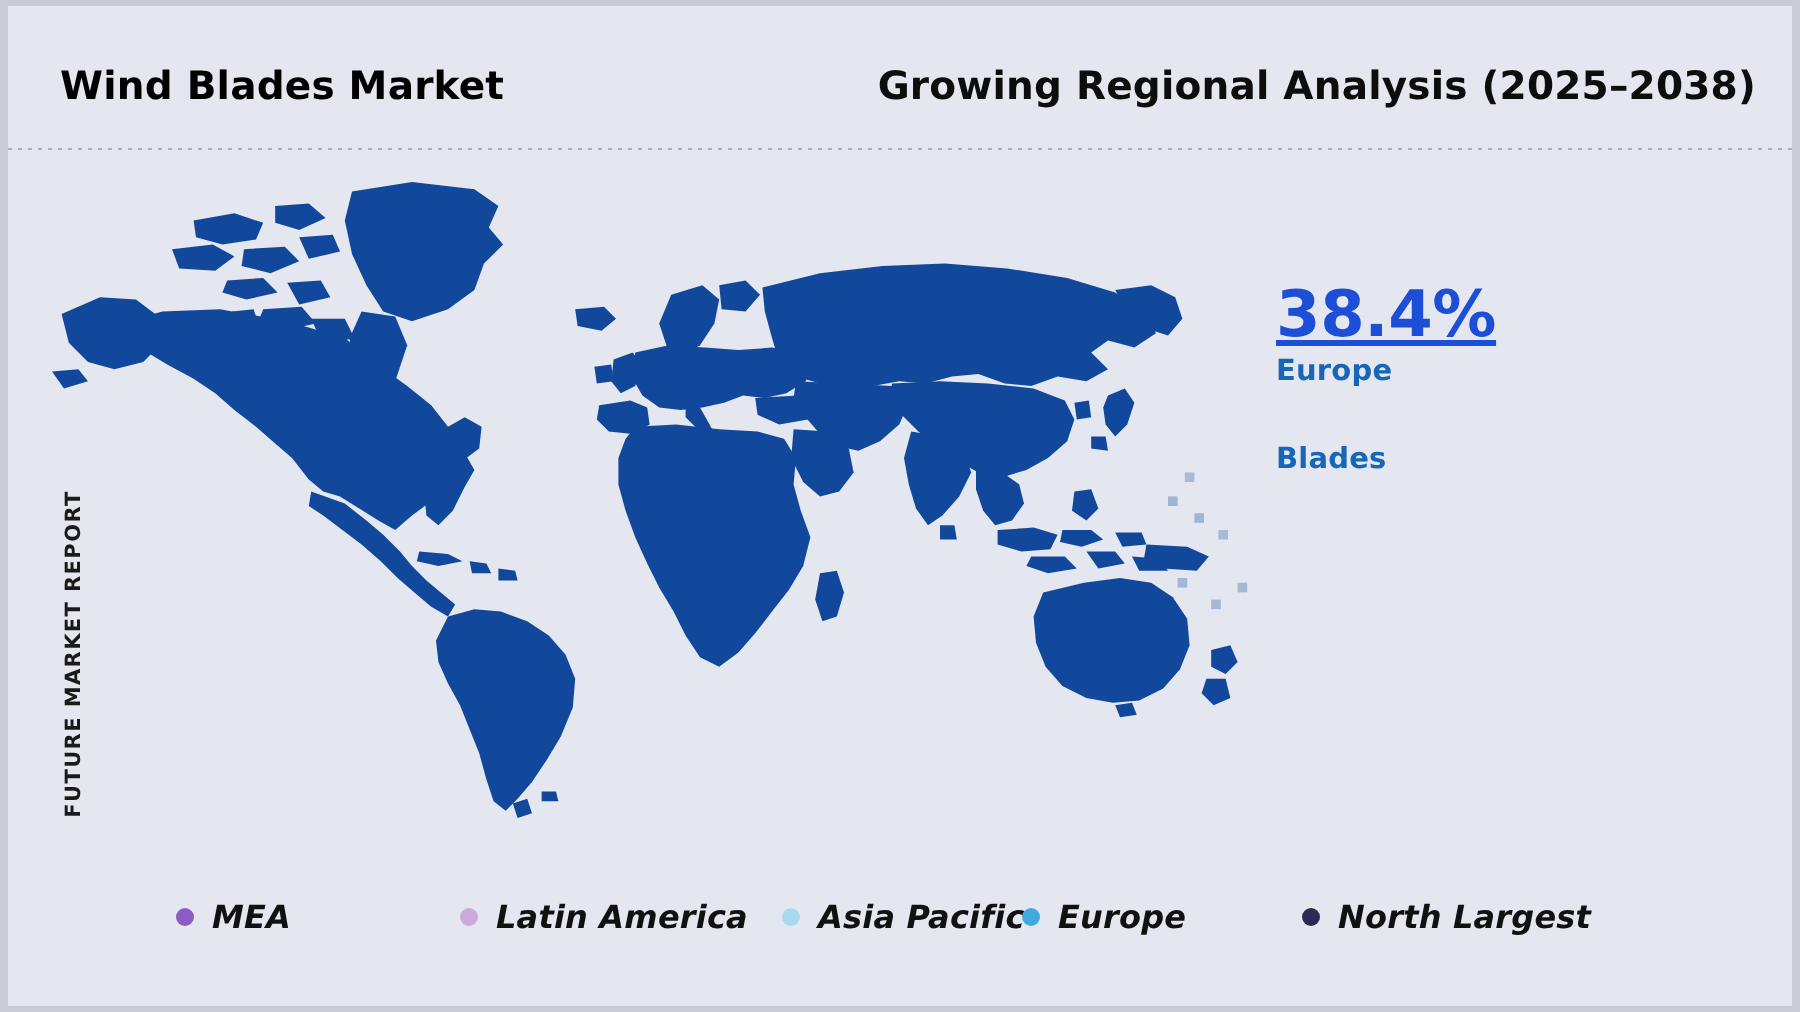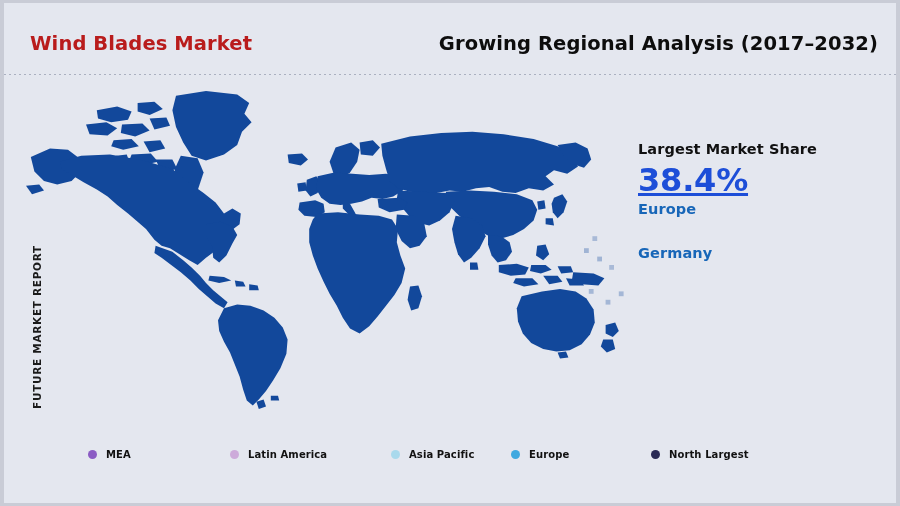--- a/index.html
+++ b/index.html
@@ -15,21 +15,21 @@
     background:#e4e7ef;
     overflow:hidden;
   }
   
   .header{
     position:absolute;left:0;top:0;width:892px;height:71px;
   }
   .title-left{
     position:absolute;left:26px;top:40px;
     transform:translateY(-50%);
-    font-size:19.5px;font-weight:bold;color:#b91c1c;
+    font-size:19.5px;font-weight:bold;color:#000000;
     letter-spacing:.1px;white-space:nowrap;
   }
   .title-right{
     position:absolute;right:18px;top:40px;
     transform:translateY(-50%);
     font-size:19.5px;font-weight:bold;color:#0d0d0d;
     letter-spacing:.1px;white-space:nowrap;
   }
   .divider{
     position:absolute;left:0;top:71px;width:892px;height:1px;
@@ -74,31 +74,31 @@
   }
   .legend-item{
     position:absolute;top:0;display:flex;align-items:center;
     white-space:nowrap;
   }
   .legend-dot{
     width:9px;height:9px;border-radius:50%;
     margin-right:9px;flex:none;
   }
   .legend-text{
-    font-size:10px;font-weight:bold;color:#111111;letter-spacing:.1px;
+    font-size:16px;font-weight:bold;color:#111111;letter-spacing:.1px;font-style:italic;
   }
 </style>
 </head>
 <body>
 
 <div class="canvas">
 
   <div class="header">
     <div class="title-left">Wind Blades Market</div>
-    <div class="title-right">Growing Regional Analysis (2017–2032)</div>
+    <div class="title-right">Growing Regional Analysis (2025–2038)</div>
   </div>
   <div class="divider"></div>
 
   <div class="vert-label">FUTURE MARKET REPORT</div>
 
   <div class="map-wrap">
     <svg viewBox="0 0 1000 550" preserveAspectRatio="xMidYMid meet">
       <g fill="#12489b">
 
         <path d="M250 18 L300 10 L352 16 L372 30 L364 48 L376 62 L360 78 L352 100 L330 116 L300 126 L276 118 L262 96 L250 70 L244 42 Z"></path>
@@ -234,27 +234,26 @@
         <path d="M988 344 L996 344 L996 352 L988 352 Z" opacity="0.3"></path>
         <path d="M966 358 L974 358 L974 366 L966 366 Z" opacity="0.3"></path>
         <path d="M938 340 L946 340 L946 348 L938 348 Z" opacity="0.3"></path>
       </g>
     </svg>
   </div>
 
   <div class="stats">
 
     <div class="stat-block">
-      <div class="stat-label">Largest Market Share</div>
       <div class="stat-value">38.4%</div>
       <div class="stat-sub">Europe</div>
     </div>
 
     <div class="stat-block">
-      <div class="stat-sub">Germany</div>
+      <div class="stat-sub">Blades</div>
     </div>
 
   </div>
 
   <div class="legend">
 
     <div class="legend-item" style="left:0px">
       <span class="legend-dot" style="background: rgb(139, 92, 196);"></span>
       <span class="legend-text">MEA</span>
     </div>

